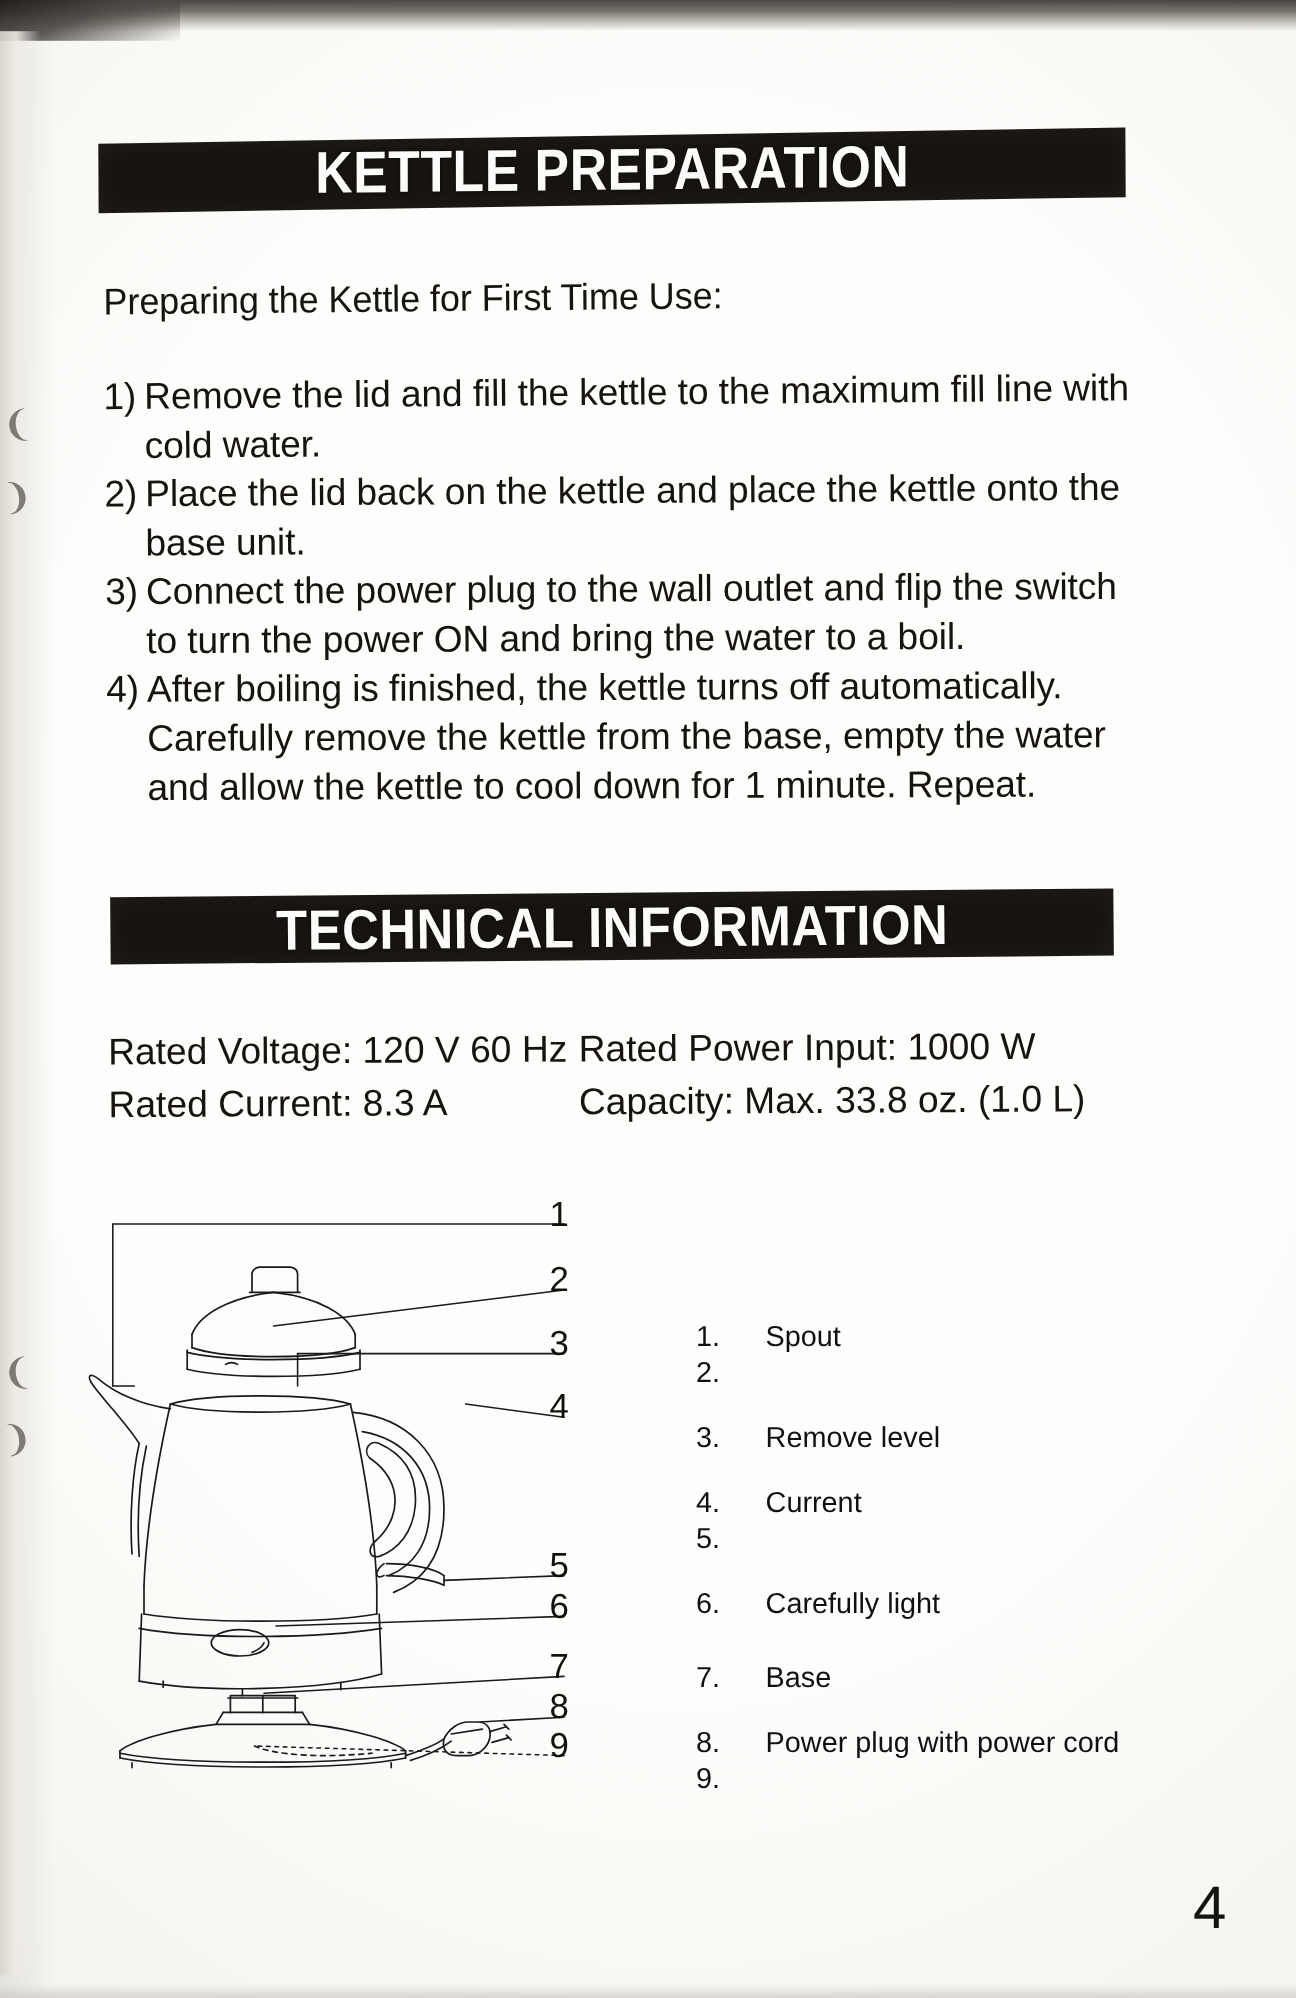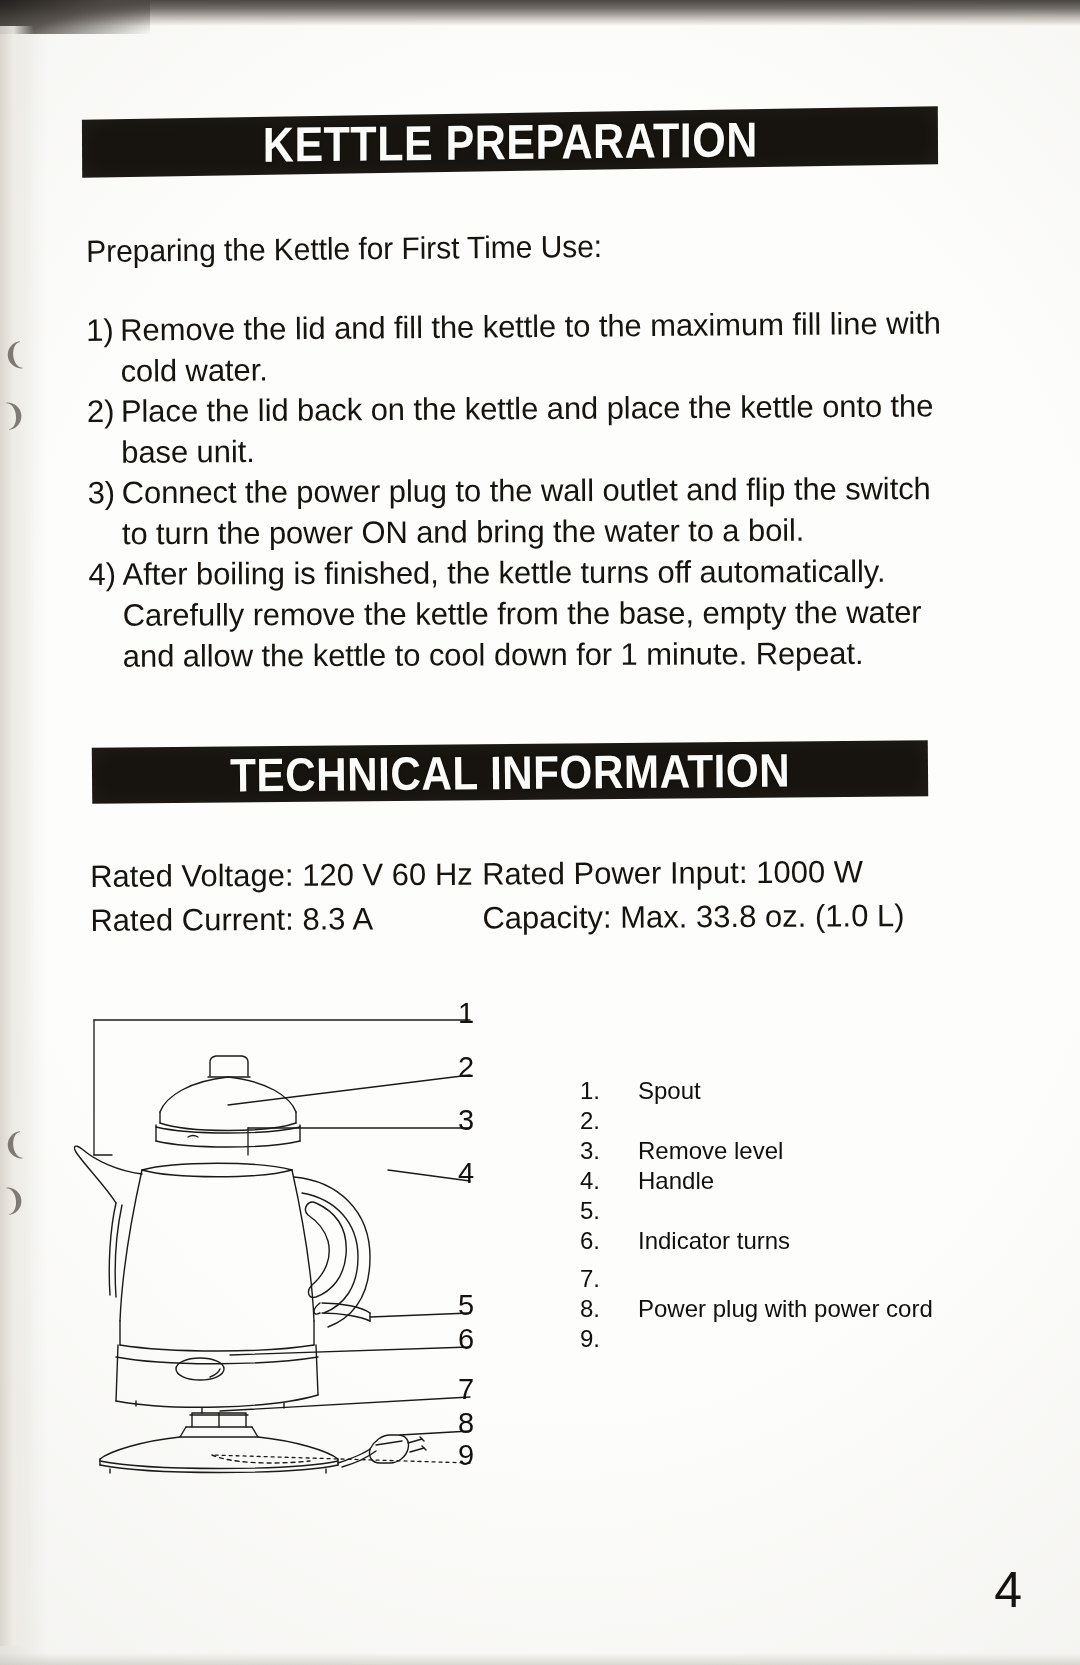--- a/index.html
+++ b/index.html
@@ -197,21 +197,21 @@
     font-family: "Liberation Sans", sans-serif;
     font-size: 24px;
     line-height: 30px;
     color: #101010;
     white-space: nowrap;
   }
   .legend-num {
     flex: 0 0 auto;
     width: 58px;
   }
-  .legend-label { flex: 1 1 auto; }
+  .legend-label { flex: 1 1 auto; margin-top: 24px; }
 
   
   #page-number {
     position: absolute;
     right: 58px;
     bottom: 46px;
     font-family: "Liberation Sans", sans-serif;
     font-size: 50px;
     color: #15130f;
   }
@@ -419,31 +419,32 @@
     </div>
     <div class="legend-row">
       <span class="legend-num">2.</span>
     </div>
     <div class="legend-row">
       <span class="legend-num">3.</span>
       <span class="legend-label">Remove level</span>
     </div>
     <div class="legend-row">
       <span class="legend-num">4.</span>
-      <span class="legend-label">Handle</span>
+      <span class="legend-label">Current</span>
     </div>
     <div class="legend-row">
       <span class="legend-num">5.</span>
     </div>
     <div class="legend-row">
       <span class="legend-num">6.</span>
-      <span class="legend-label">Indicator turns</span>
+      <span class="legend-label">Carefully light</span>
     </div>
     <div class="legend-row" style="margin-top:8px;">
       <span class="legend-num">7.</span>
+      <span class="legend-label">Base</span>
     </div>
     <div class="legend-row">
       <span class="legend-num">8.</span>
       <span class="legend-label">Power plug with power cord</span>
     </div>
     <div class="legend-row">
       <span class="legend-num">9.</span>
     </div>
   </div>
 

